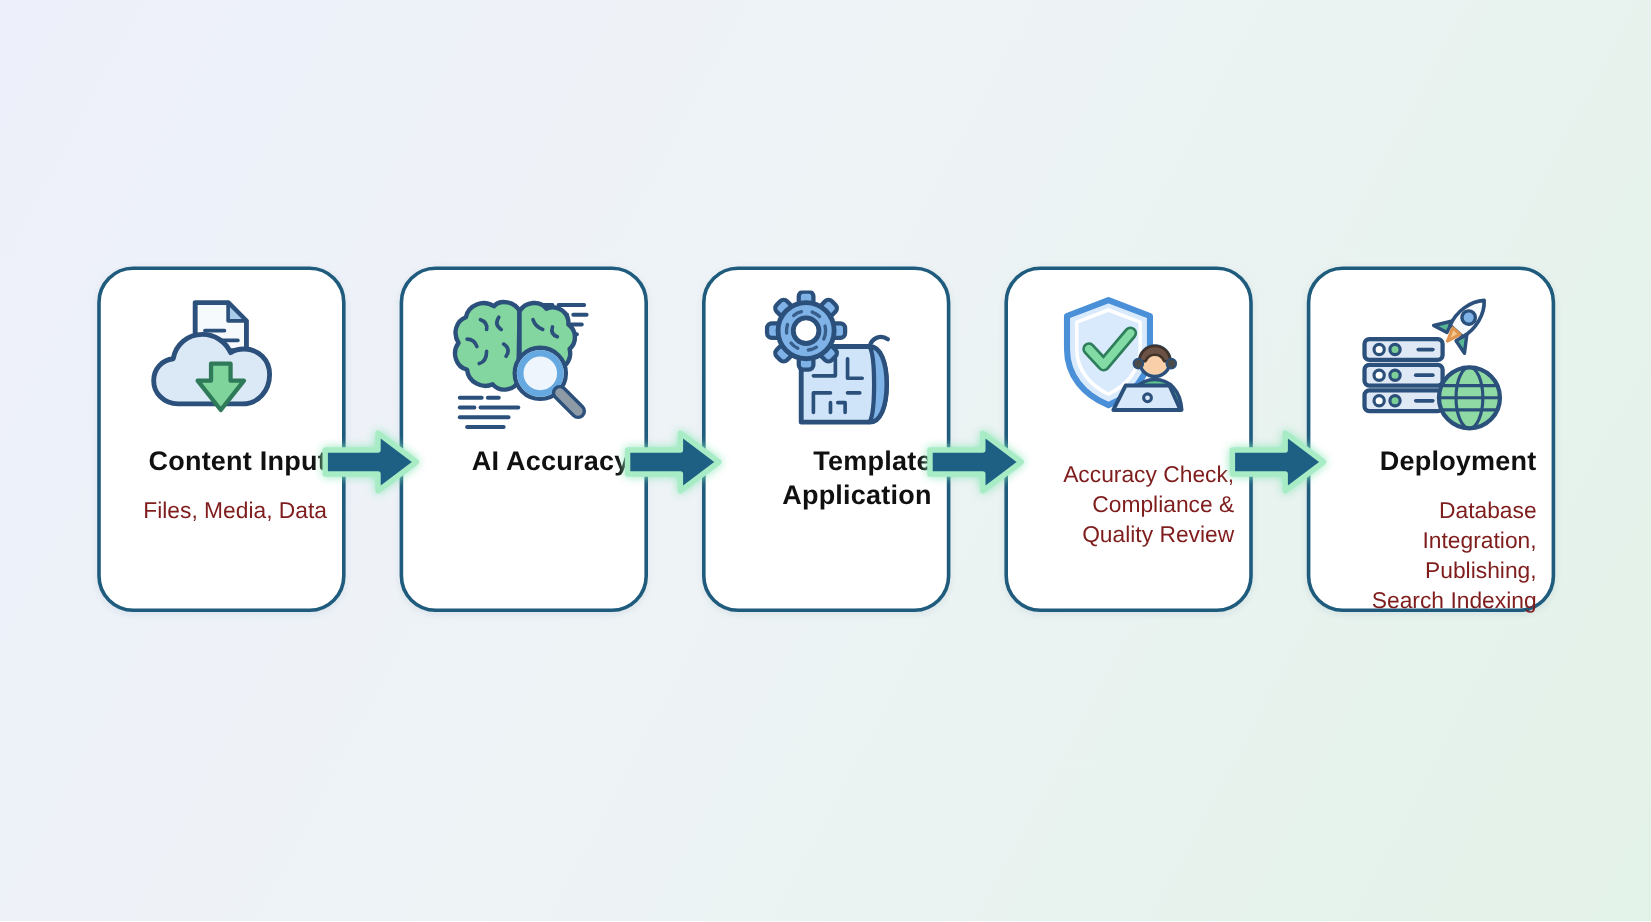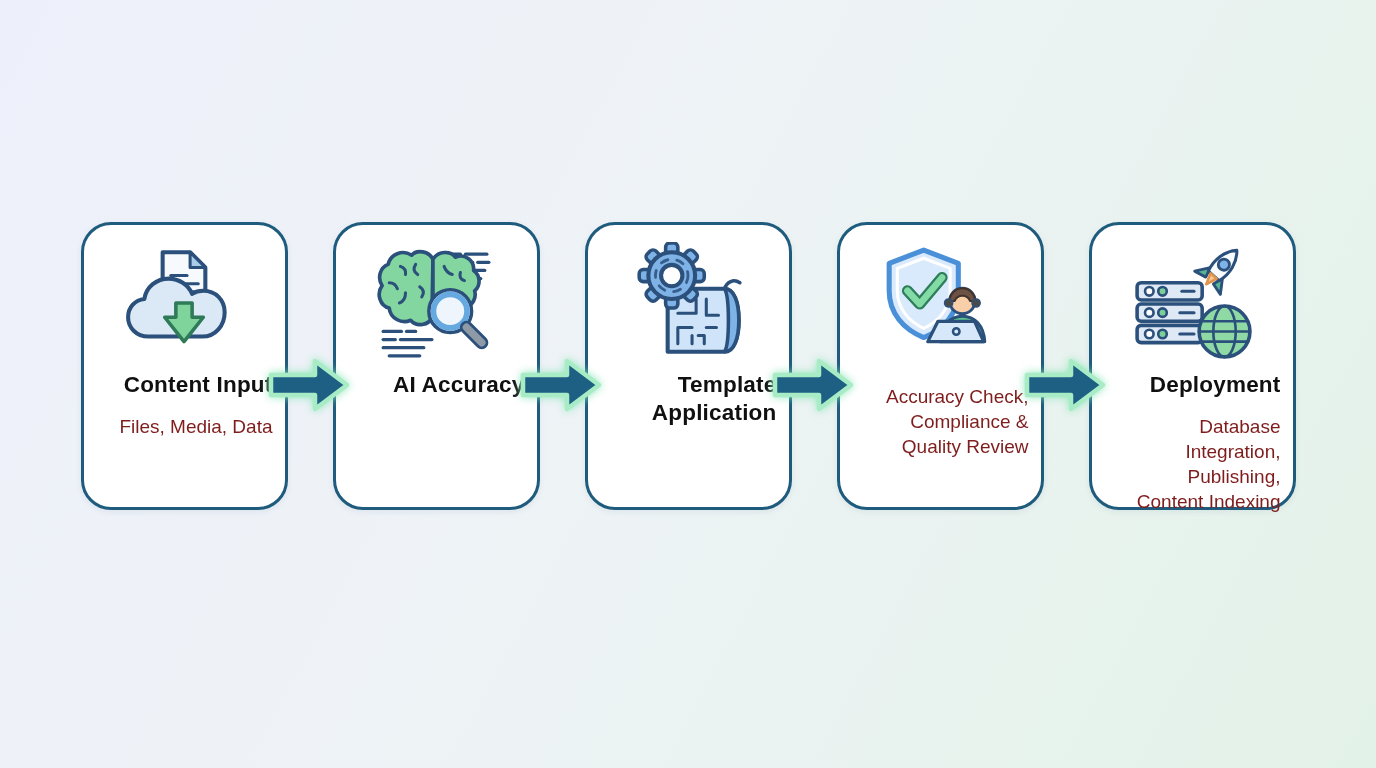--- a/index.html
+++ b/index.html
@@ -200,21 +200,21 @@
               <line x1="67" y1="88" x2="117" y2="88"></line>
               <line x1="69.5" y1="98" x2="114.5" y2="98"></line>
             </g>
           </g>
         </svg>
       </div>
       <h2 class="card-title">Deployment</h2>
       <p class="card-sub">Database
 Integration,
 Publishing,
-Content Indexing</p>
+Search Indexing</p>
     </div>
 
   </div>
 
   <div class="arrow a1">
     <svg viewBox="0 0 84 56" width="84" height="56">
       <path d="M4 18 H48 V4 L80 28 L48 52 V38 H4 Z" stroke-width="4.5" stroke-linejoin="round"></path>
     </svg>
   </div>
   <div class="arrow a2">

